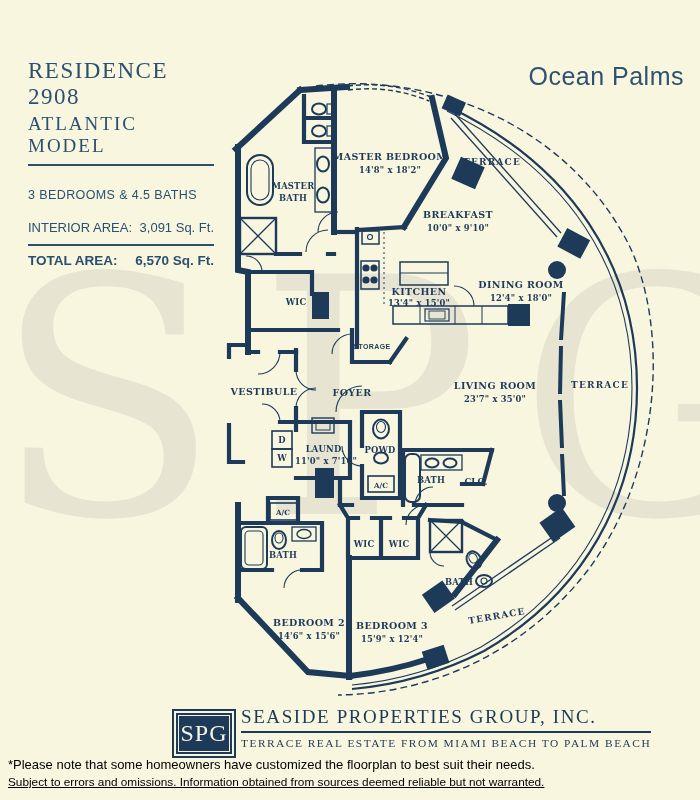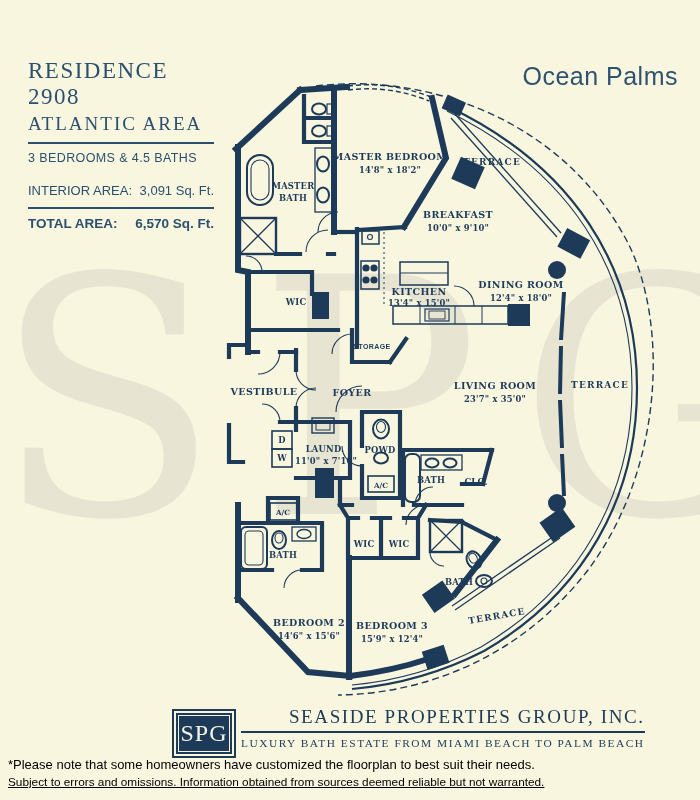--- a/index.html
+++ b/index.html
@@ -7,34 +7,34 @@
         font-family:"Liberation Sans",sans-serif;color:#2b506f;}
   .watermark{position:absolute;left:-6px;top:250px;z-index:1;
         font-family:"DejaVu Serif",serif;font-size:330px;line-height:300px;
         letter-spacing:38px;color:#e7e4d2;user-select:none;white-space:nowrap;}
   svg.plan{position:absolute;left:0;top:0;z-index:2;}
   
   .hdr{position:absolute;left:28px;top:58px;width:186px;z-index:3;}
   .hdr .t1{font-family:"Liberation Serif",serif;font-size:23px;letter-spacing:1.5px;color:#2b506f;}
   .hdr .t2{font-family:"Liberation Serif",serif;font-size:19px;letter-spacing:2px;color:#2b506f;
            margin-top:3px;padding-bottom:7px;border-bottom:2px solid #2b506f;}
-  .hdr .sub{font-size:12.5px;letter-spacing:.4px;margin-top:7px;}
+  .hdr .sub{font-size:12.5px;letter-spacing:.4px;margin-top:22px;}
   .rows{margin-top:18px;border-bottom:2px solid #2b506f;padding-bottom:9px;}
   .row{display:flex;justify-content:space-between;font-size:13px;margin-top:5px;}
   .total{display:flex;justify-content:space-between;font-size:13.5px;font-weight:bold;margin-top:7px;}
-  .ocean{position:absolute;right:22px;top:62px;z-index:3;font-size:25px;letter-spacing:.5px;color:#2f5270;}
+  .ocean{position:absolute;right:16px;top:62px;z-index:3;font-size:25px;letter-spacing:.5px;color:#2f5270;}
   
   .lbox{position:absolute;left:172px;top:709px;width:56px;height:41px;z-index:3;
         background:#1d3a59;border:2px solid #1d3a59;padding:2px;background-clip:content-box;}
   .lbox .inner{width:100%;height:100%;background:#1d3a59;display:flex;align-items:center;justify-content:center;
         box-shadow:inset 0 0 0 2px #1d3a59, inset 0 0 0 3px #f6f3e4;}
   .lbox .spg{font-family:"Liberation Serif",serif;font-size:24px;letter-spacing:1px;color:#f6f3e4;}
   .company{position:absolute;left:241px;top:706px;z-index:3;}
   .cname{font-family:"Liberation Serif",serif;font-size:19px;letter-spacing:1.6px;color:#1d3a59;
-         border-bottom:2px solid #1d3a59;padding-bottom:3px;white-space:nowrap;text-align:right;}
+         border-bottom:2px solid #1d3a59;padding-bottom:3px;white-space:nowrap;}
   .ctag{font-family:"Liberation Serif",serif;font-size:11.4px;letter-spacing:1.5px;color:#1d3a59;
         margin-top:4px;white-space:nowrap;}
   .disc{position:absolute;left:8px;right:0;top:757px;text-align:left;z-index:3;color:#000000;}
   .d1{font-size:13px;}
   .d2{font-size:11.8px;margin-top:3px;text-decoration:underline;}
   
   text{fill:#1d3a59;font-family:"DejaVu Serif",serif;font-weight:bold;}
   .rn{font-size:9.5px;letter-spacing:.4px;}
   .rd{font-size:8.4px;letter-spacing:.2px;}
   .sm{font-size:8.4px;letter-spacing:.2px;}
@@ -44,21 +44,21 @@
 </style>
 </head>
 <body>
 
 <div class="page">
 
   <div class="watermark">SPG</div>
 
   <div class="hdr">
     <div class="t1">RESIDENCE 2908</div>
-    <div class="t2">ATLANTIC AREA</div>
+    <div class="t2">ATLANTIC MODEL</div>
     <div class="sub">3 BEDROOMS &amp; 4.5 BATHS</div>
     <div class="rows">
       <div class="row">
         <span>INTERIOR AREA:</span>
         <span>3,091 Sq. Ft.</span>
       </div>
     </div>
     <div class="total">
       <span>TOTAL AREA:</span>
       <span>6,570 Sq. Ft.</span>
@@ -295,21 +295,21 @@
     </g>
   </svg>
 
   <div class="lbox">
     <div class="inner">
       <span class="spg">SPG</span>
     </div>
   </div>
   <div class="company">
     <div class="cname">SEASIDE PROPERTIES GROUP, INC.</div>
-    <div class="ctag">LUXURY BATH ESTATE FROM MIAMI BEACH TO PALM BEACH</div>
+    <div class="ctag">TERRACE REAL ESTATE FROM MIAMI BEACH TO PALM BEACH</div>
   </div>
 
   <div class="disc">
     <div class="d1">*Please note that some homeowners have customized the floorplan to best suit their needs.</div>
     <div class="d2">Subject to errors and omissions. Information obtained from sources deemed reliable but not warranted.</div>
   </div>
 
 </div>
 
 </body></html>

